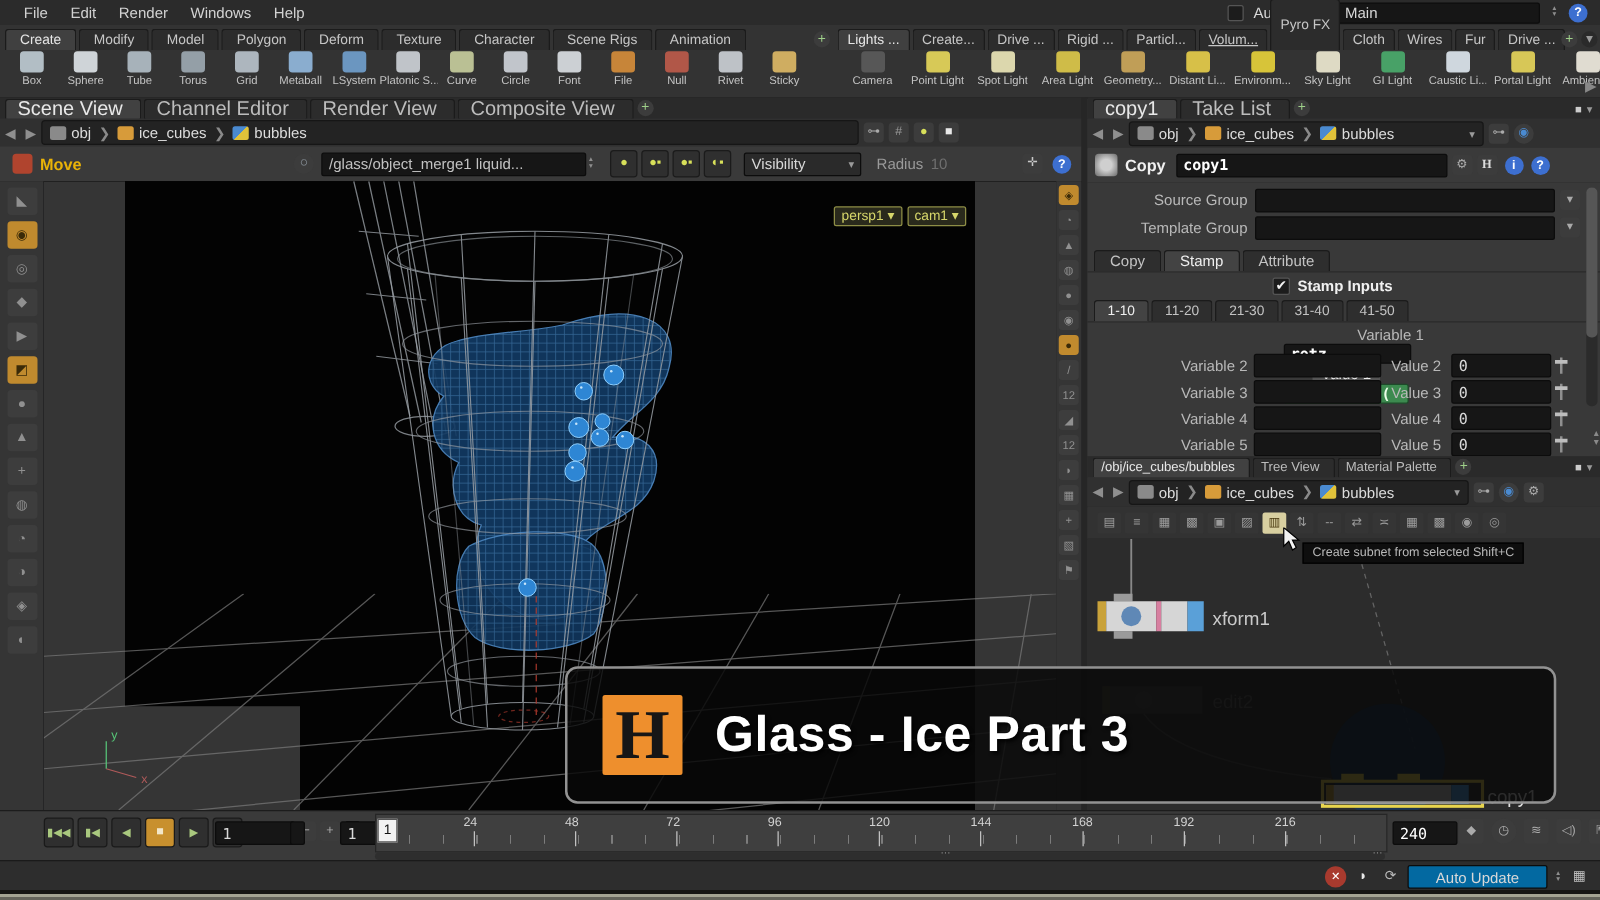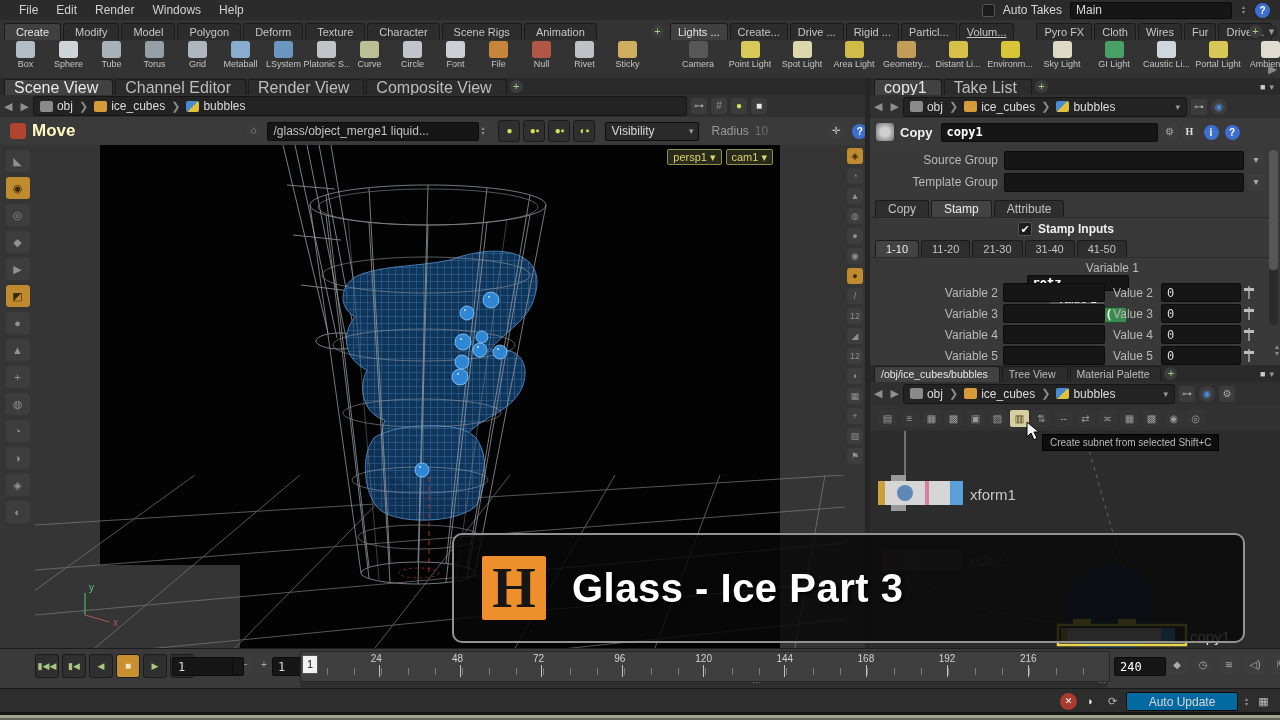--- a/index.html
+++ b/index.html
@@ -216,21 +216,21 @@
       </div>
     <div class="abs" style="left:670px;top:2px;">
       <div class="stabs">
 
       <span class="stab active" style="padding:0 7px;">Lights ...</span>
           <span class="stab" style="padding:0 7px;">Create...</span>
           <span class="stab" style="padding:0 7px;">Drive ...</span>
           <span class="stab" style="padding:0 7px;">Rigid ...</span>
           <span class="stab" style="padding:0 7px;">Particl...</span>
           <span class="stab" style="padding:0 7px;text-decoration:underline;">Volum...</span>
-          <span class="stab" style="padding:0 7px;margin-left:20px;">Pyro FX</span>
+          <span class="stab" style="padding:12px 7px;">Pyro FX</span>
           <span class="stab" style="padding:0 7px;">Cloth</span>
           <span class="stab" style="padding:0 7px;">Wires</span>
           <span class="stab" style="padding:0 7px;">Fur</span>
           <span class="stab" style="padding:0 7px;">Drive ...</span>
         </div>
     </div>
     <div class="abs plusdot" style="left:1246px;top:5px;">+</div>
     <div class="abs plusdot" style="left:1262px;top:5px;background:#2a2a2a;color:#999;">▾</div>
     <div class="abs tools" style="left:672px;top:20px;">
 
@@ -328,21 +328,21 @@
         </span>
     </div>
     <span class="miniicon">⊶</span>
     <span class="miniicon" style="color:#999;">#</span>
     <span class="miniicon" style="color:#d8e05a;">●</span>
     <span class="miniicon" style="color:#e8e8e8;">■</span>
   </div>
 
   <div class="abs row" style="left:0;top:117px;width:868px;height:28px;background:#3a3a3a;border-bottom:1px solid #1e1e1e;">
     <span style="width:16px;height:16px;margin-left:10px;border-radius:3px;background:#b0442e;"></span>
-    <span style="color:#fef9c3;font-weight:bold;font-size:17px;margin-left:6px;">Move</span>
+    <span style="color:#eab308;font-weight:bold;font-size:13px;margin-left:6px;">Move</span>
     <span class="miniicon" style="margin-left:170px;border-radius:50%;color:#cfe0f0;">◌</span>
     <span class="field" style="width:200px;margin-left:6px;color:#c2c2c2;">/glass/object_merge1  liquid...</span>
     <span class="spin">
         <span>▴</span>
         <span>▾</span>
       </span>
     <span class="ytgl" style="margin-left:12px;">●</span>
     <span class="ytgl" style="margin-left:3px;">●▪</span>
     <span class="ytgl" style="margin-left:3px;">●▪</span>
     <span class="ytgl" style="margin-left:3px;">◐▪</span>
@@ -487,21 +487,21 @@
         <rect x="65" y="420" width="140" height="83"></rect>
       </g>
 
       <g font-size="10">
         <line x1="50" y1="470" x2="50" y2="448" stroke="#57c578" stroke-width="1"></line>
         <line x1="50" y1="470" x2="74" y2="477" stroke="#b05a5a" stroke-width="1"></line>
         <text x="54" y="446" fill="#57c578" id="axis-y-label">y</text>
         <text x="78" y="481" fill="#b05a5a" id="axis-x-label">x</text>
       </g>
     </svg>
-    <div class="abs row" style="right:72px;top:4px;gap:4px;">
+    <div class="abs row" style="right:72px;top:20px;gap:4px;">
       <span class="vplabel"><span>persp1</span> <span>▾</span></span>
       <span class="vplabel"><span>cam1</span> <span>▾</span></span>
     </div>
   </div>
 
   <div class="abs rail" style="left:845px;top:145px;width:20px;height:503px;gap:4px;padding-top:3px;">
 
   <span class="railicon sm on">◈</span>
       <span class="railicon sm">◔</span>
       <span class="railicon sm">▲</span>

